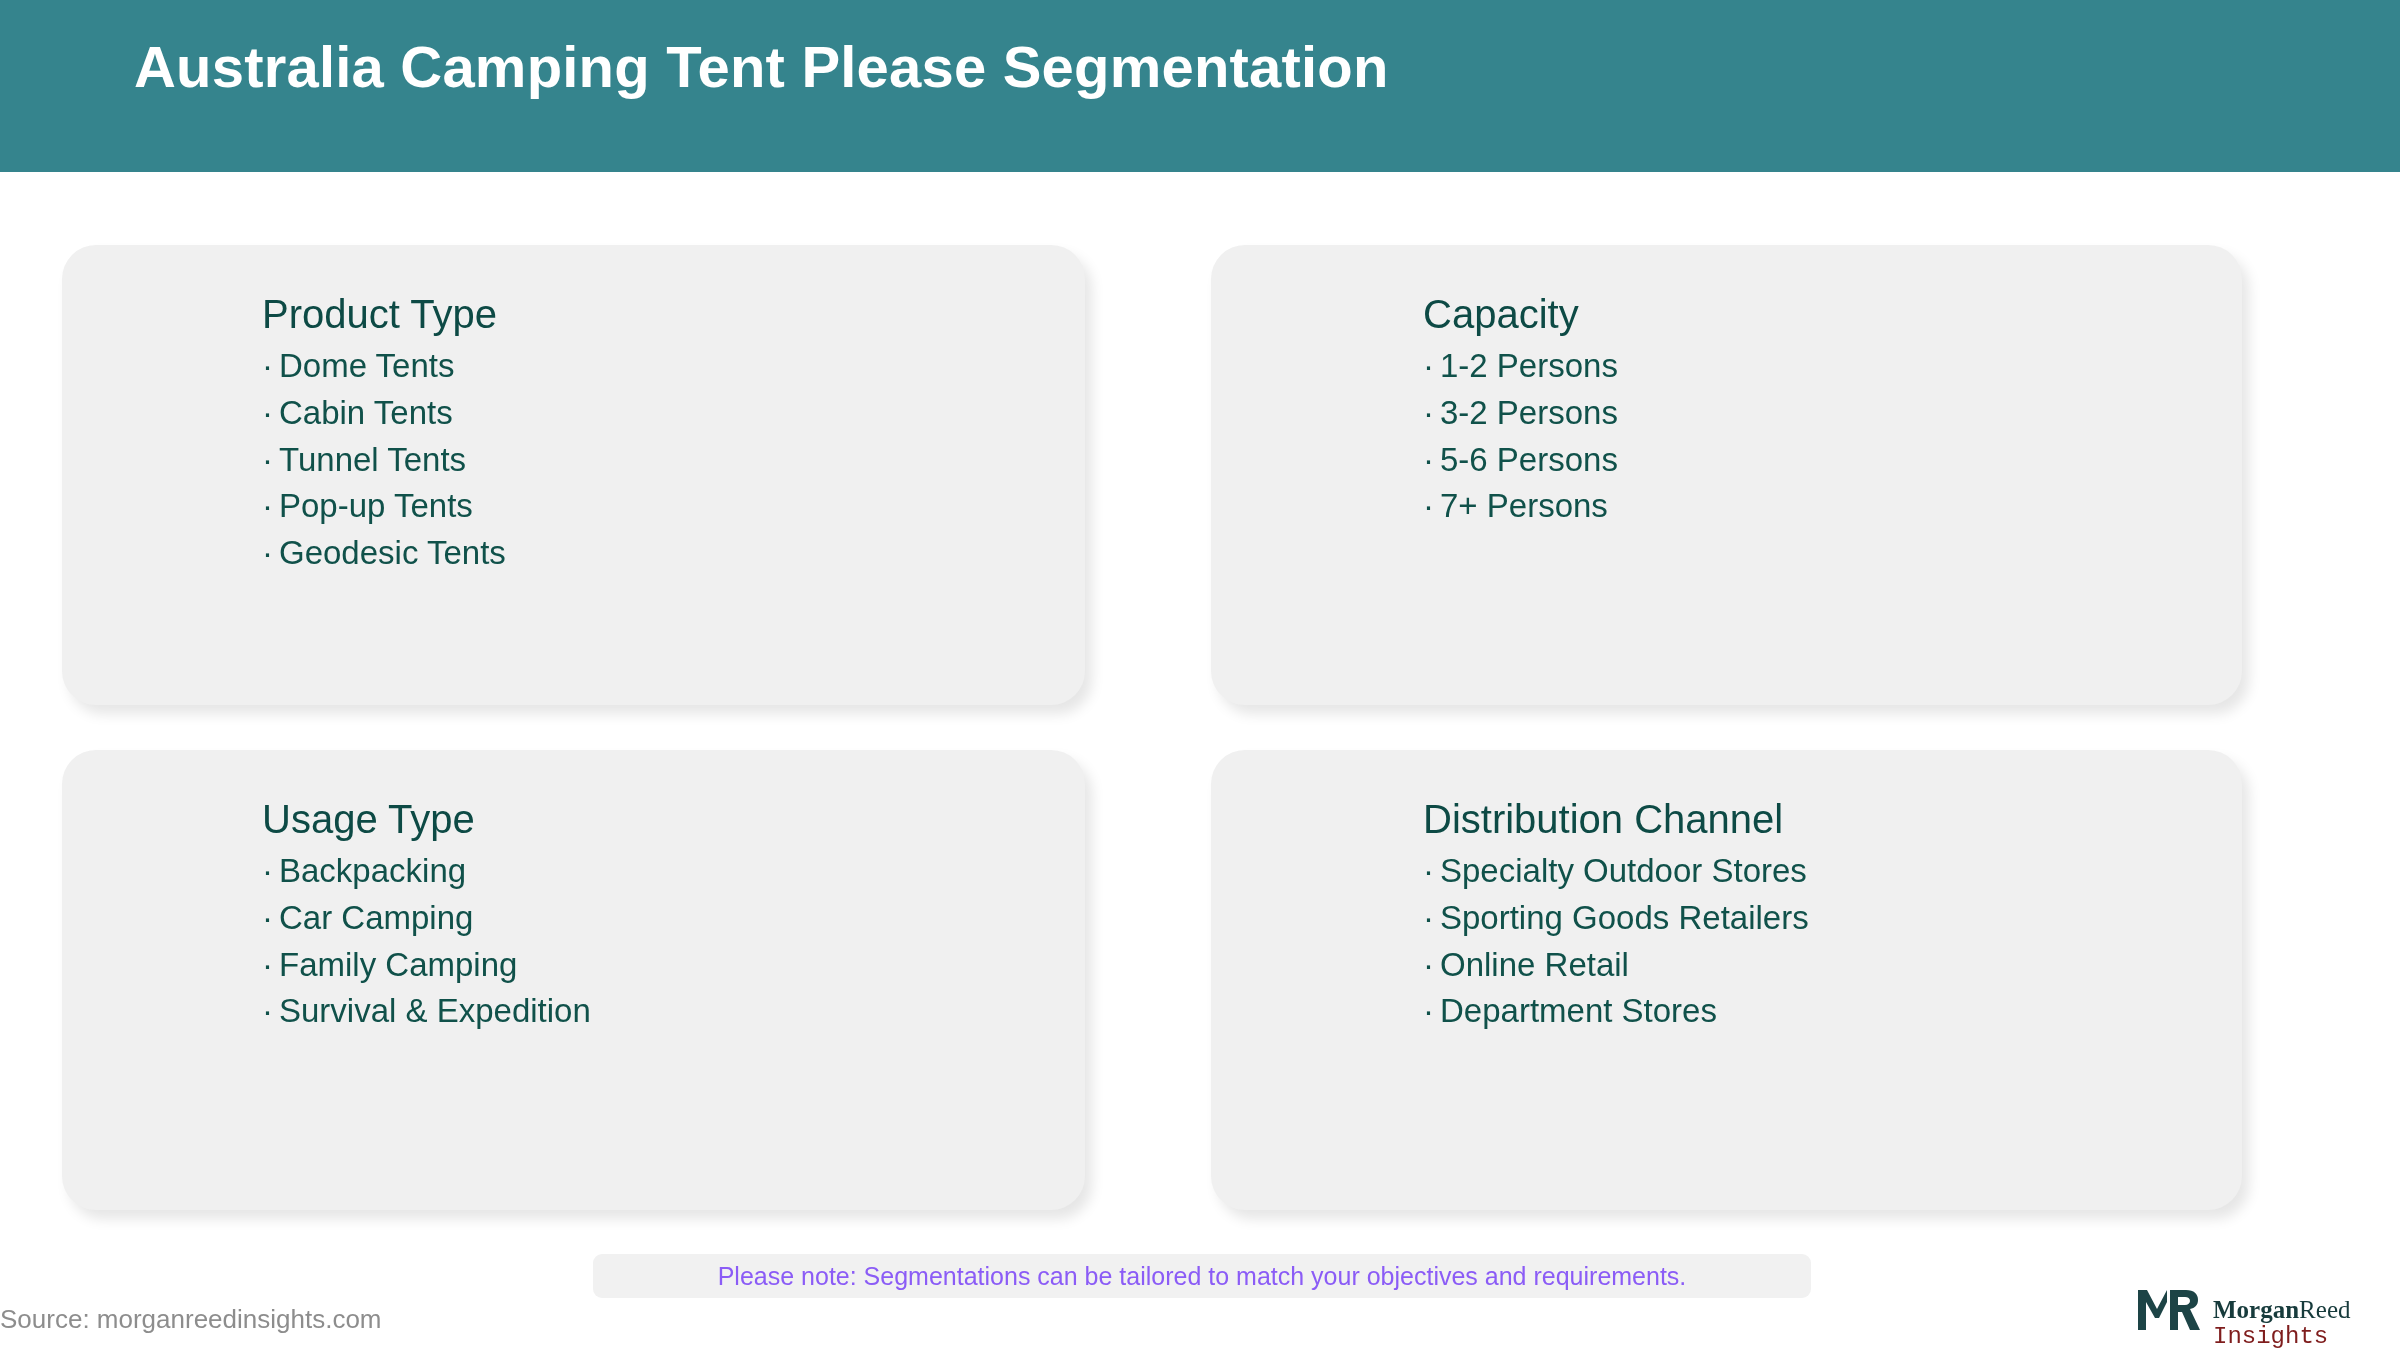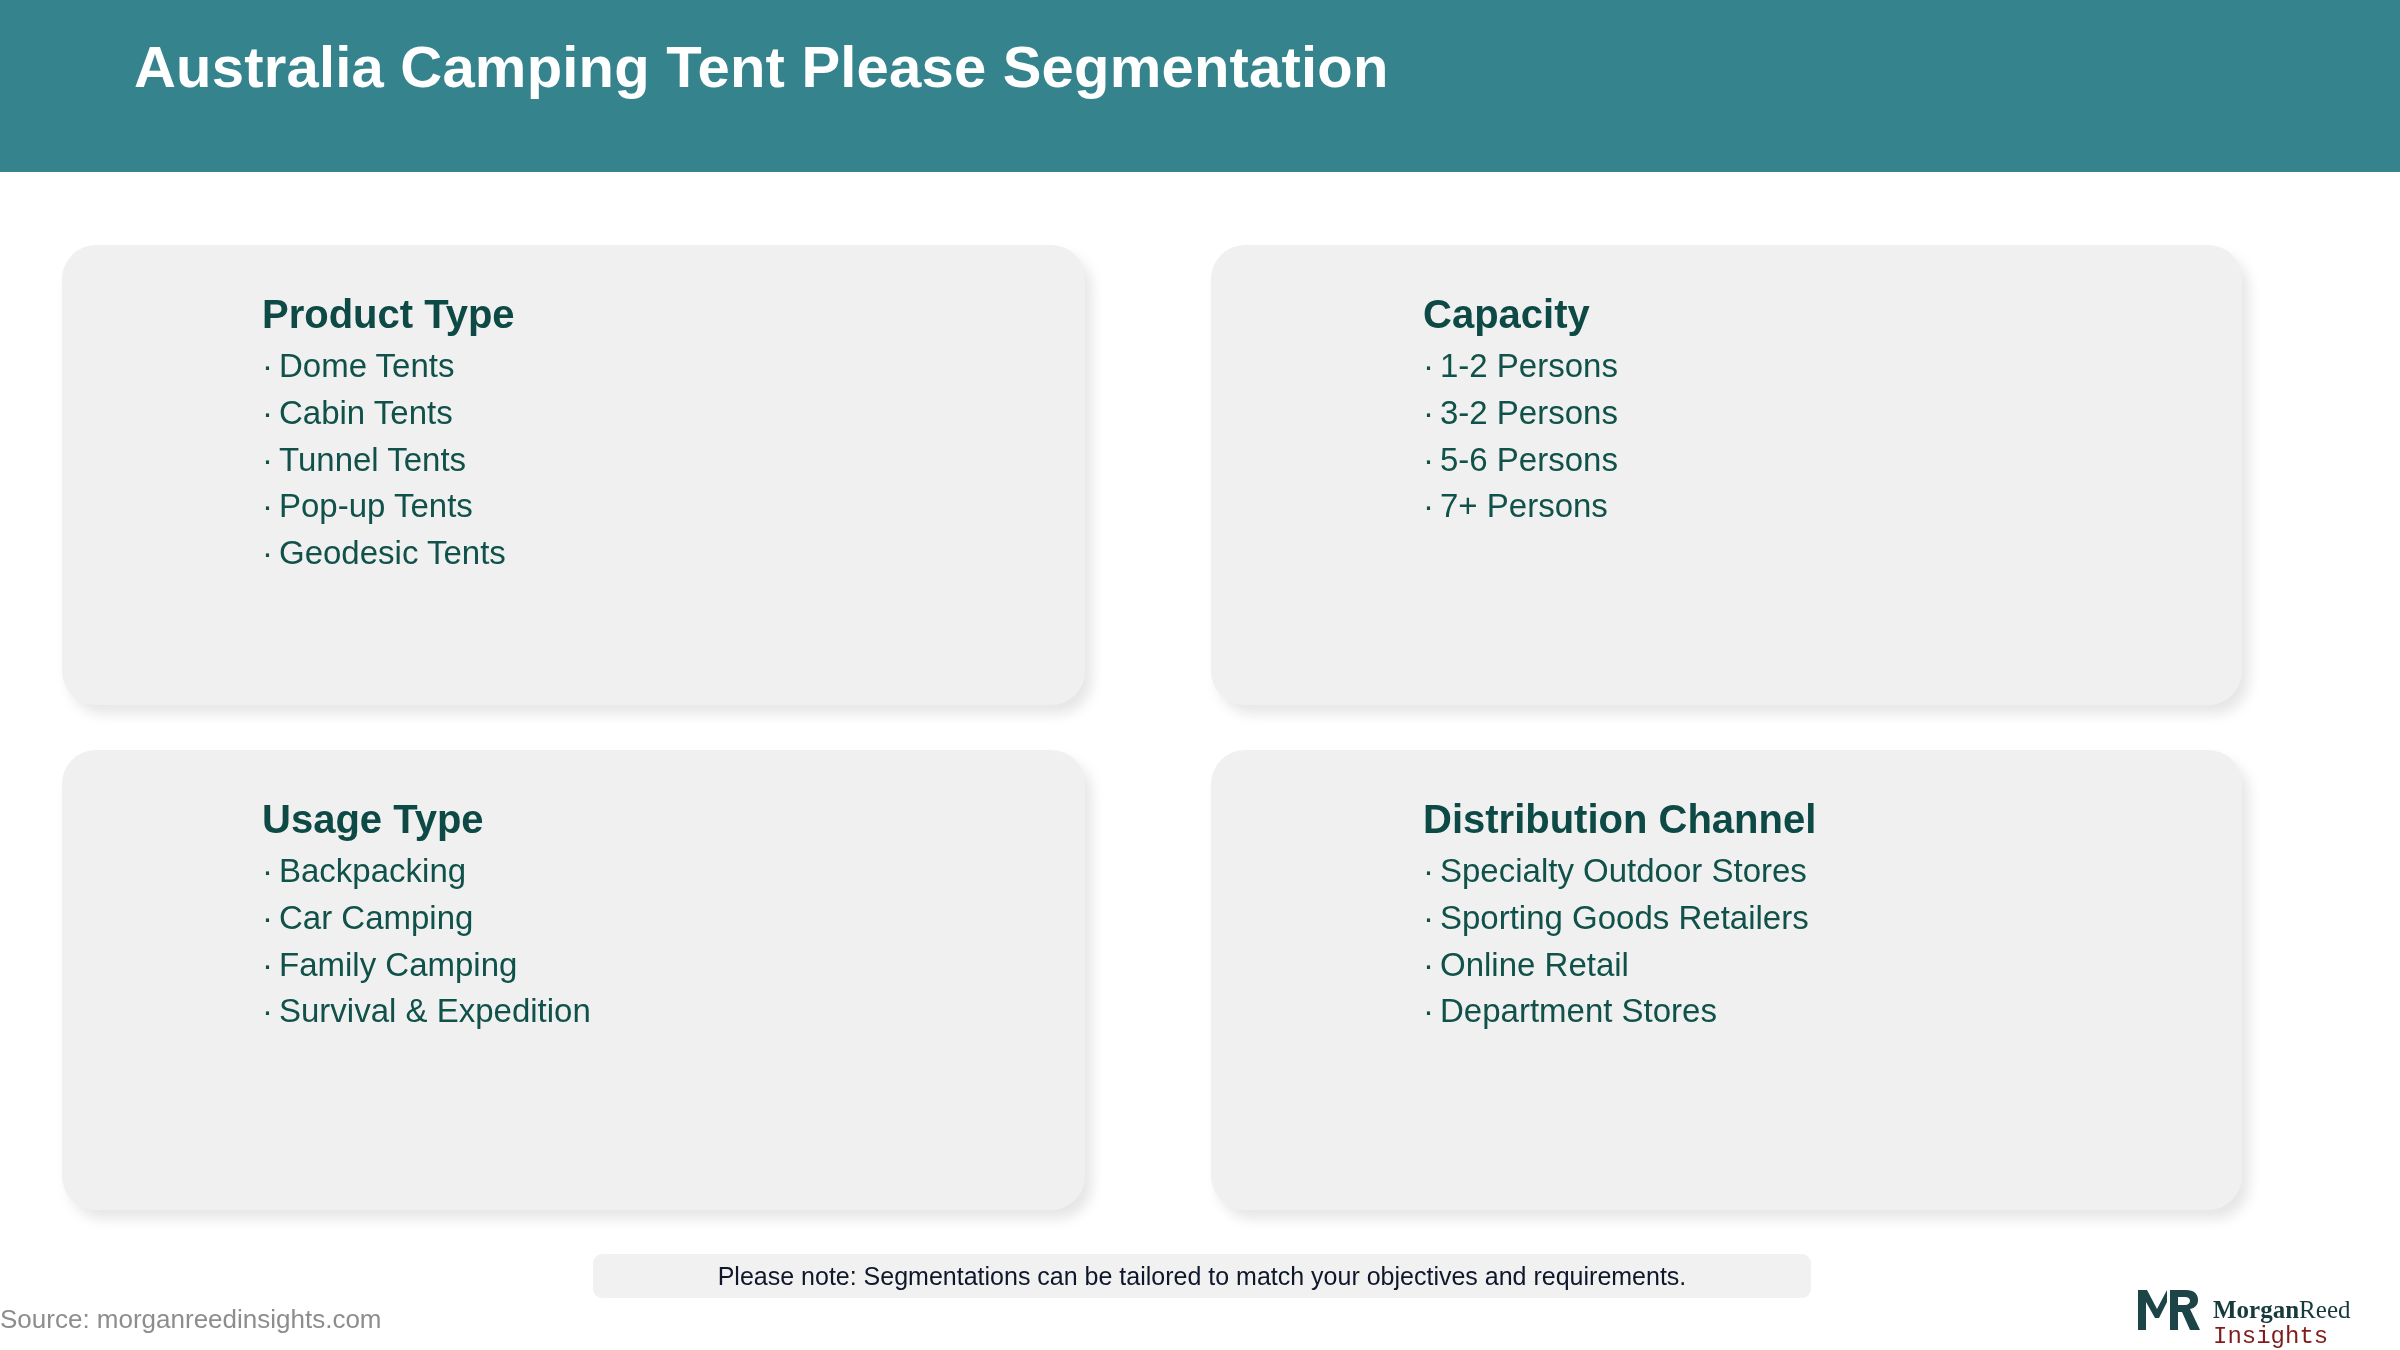--- a/index.html
+++ b/index.html
@@ -56,21 +56,21 @@
     box-shadow: 7px 9px 13px rgba(0,0,0,0.10);
     position: relative;
     box-sizing: border-box;
     padding: 47px 40px 0 200px;
   }
   .card-2, .card-4 {
     padding-left: 212px;
   }
   .card-title {
     font-size: 40px;
-    font-weight: bold;
+    font-weight: normal;
     color: #0d4a45;
     line-height: 1.12;
     margin: 0 0 6px 0;
     white-space: nowrap;
   }
   .card-list {
     list-style: none;
     margin: 0;
     padding: 0;
   }
@@ -99,21 +99,21 @@
     height: 44px;
     background: #f1f1f1;
     border-radius: 9px;
     display: flex;
     align-items: center;
     justify-content: center;
     box-sizing: border-box;
   }
   .note-text {
     font-size: 25px;
-    color: #0f172a;
+    color: #8b5cf6;
     white-space: nowrap;
     line-height: 1;
   }
   .source-text {
     position: absolute;
     left: 0;
     top: 1306px;
     width: 2310px;
     font-size: 26px;
     color: #8d8d8d;

